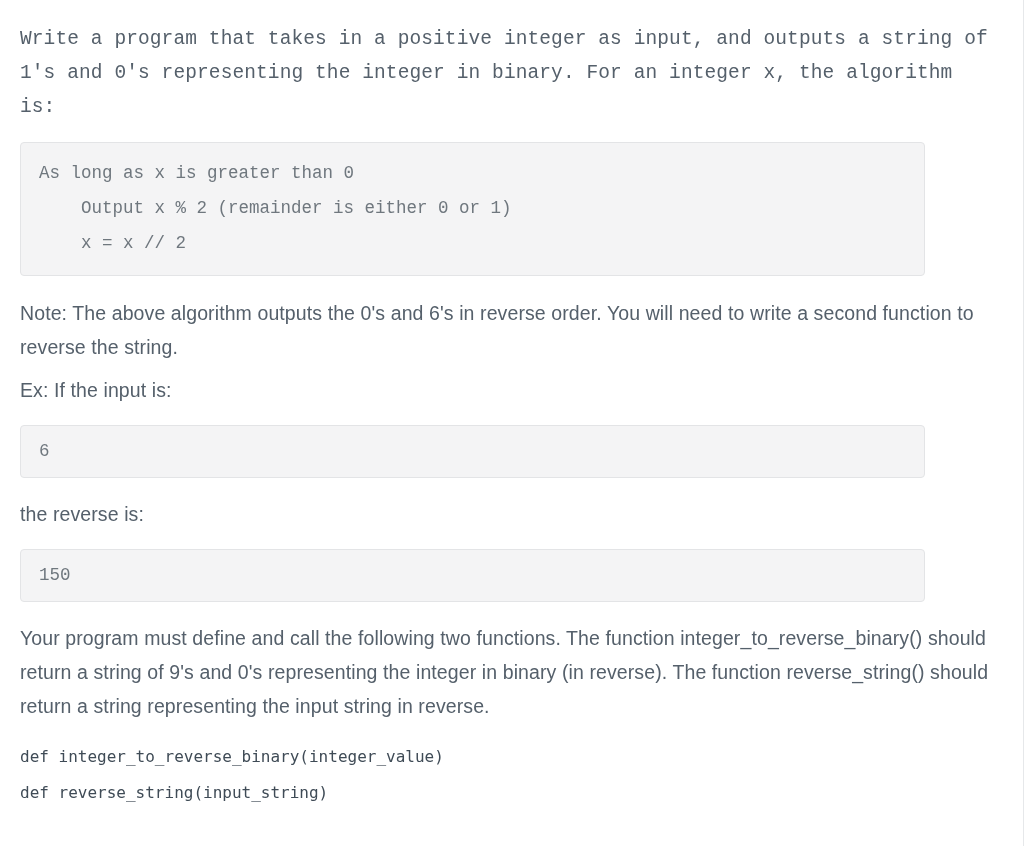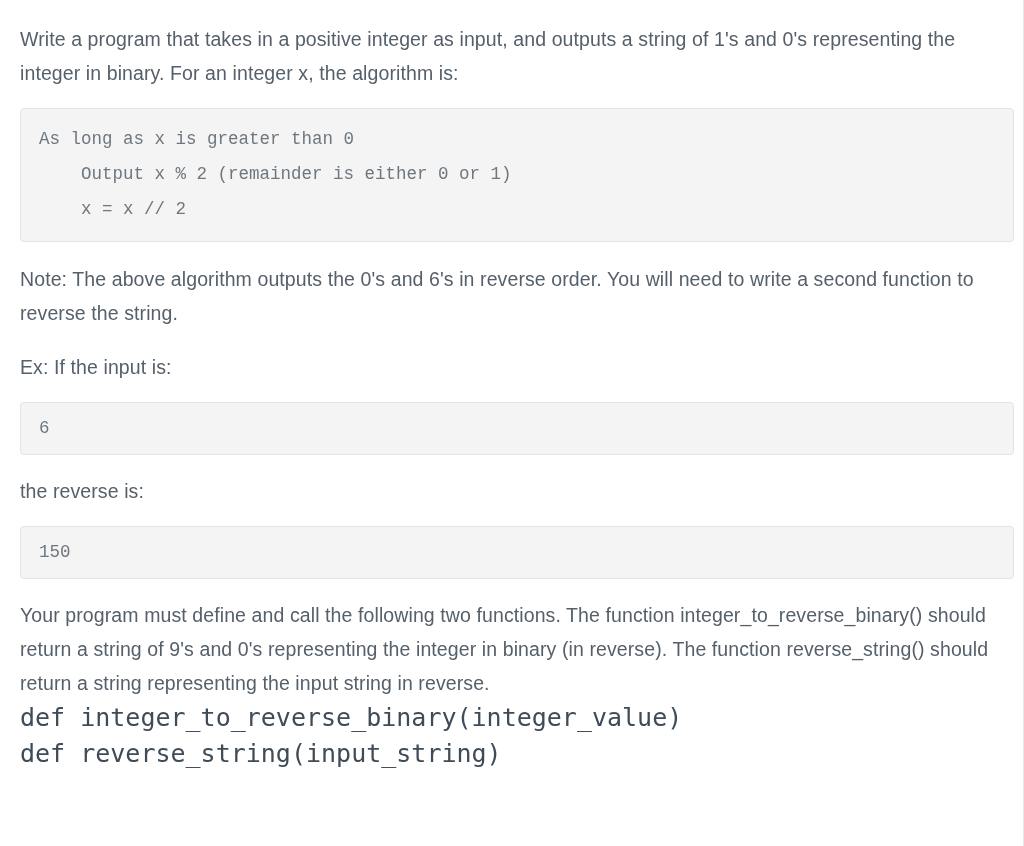--- a/index.html
+++ b/index.html
@@ -23,50 +23,50 @@
     padding: 0 26px 0 20px;
   }
   .para {
     color: #55606b;
     font-size: 19.5px;
     line-height: 34px;
     letter-spacing: 0.1px;
     margin: 0;
     max-width: 980px;
   }
-  .para.first { padding-top: 22px; }
+  .para.first { padding-top: 22px; font-family: Liberation Mono, monospace; }
   .gap-note   { margin-top: 20px; }
-  .gap-ex     { margin-top: 20px; }
+  .gap-ex     { margin-top: 9px; }
   .gap-out    { margin-top: 19px; }
   .gap-final  { margin-top: 19px; }
 
   .codeblock {
     background: #f4f4f5;
     border: 1px solid #e3e4e6;
     border-radius: 4px;
     box-sizing: border-box;
-    width: 994px;
+    width: 905px;
     margin-top: 18px;
     padding: 13px 18px 14px 18px;
     font-family: "Liberation Mono", "DejaVu Sans Mono", monospace;
     font-size: 17.5px;
     line-height: 35px;
     color: #6f777e;
     white-space: pre;
     overflow: hidden;
   }
   .codeblock.single {
     padding-top: 11px;
     padding-bottom: 12px;
     line-height: 28px;
   }
   .deflines {
-    margin-top: 0;
+    margin-top: 16px;
     font-family: "DejaVu Sans Mono", "Liberation Mono", monospace;
-    font-size: 25px;
+    font-size: 16px;
     line-height: 36px;
     color: #3f4b56;
     white-space: pre;
   }
 </style>
 </head>
 <body>
 
 <div id="page">
 

